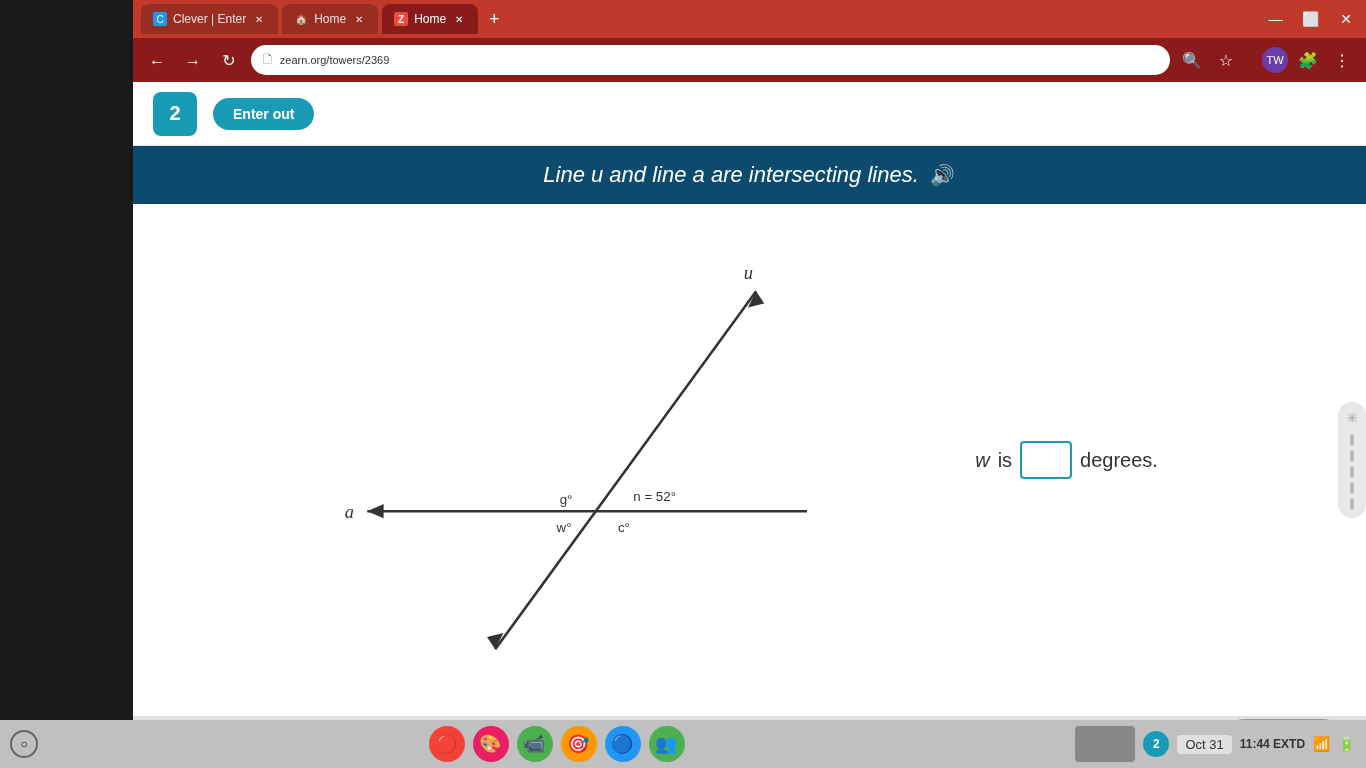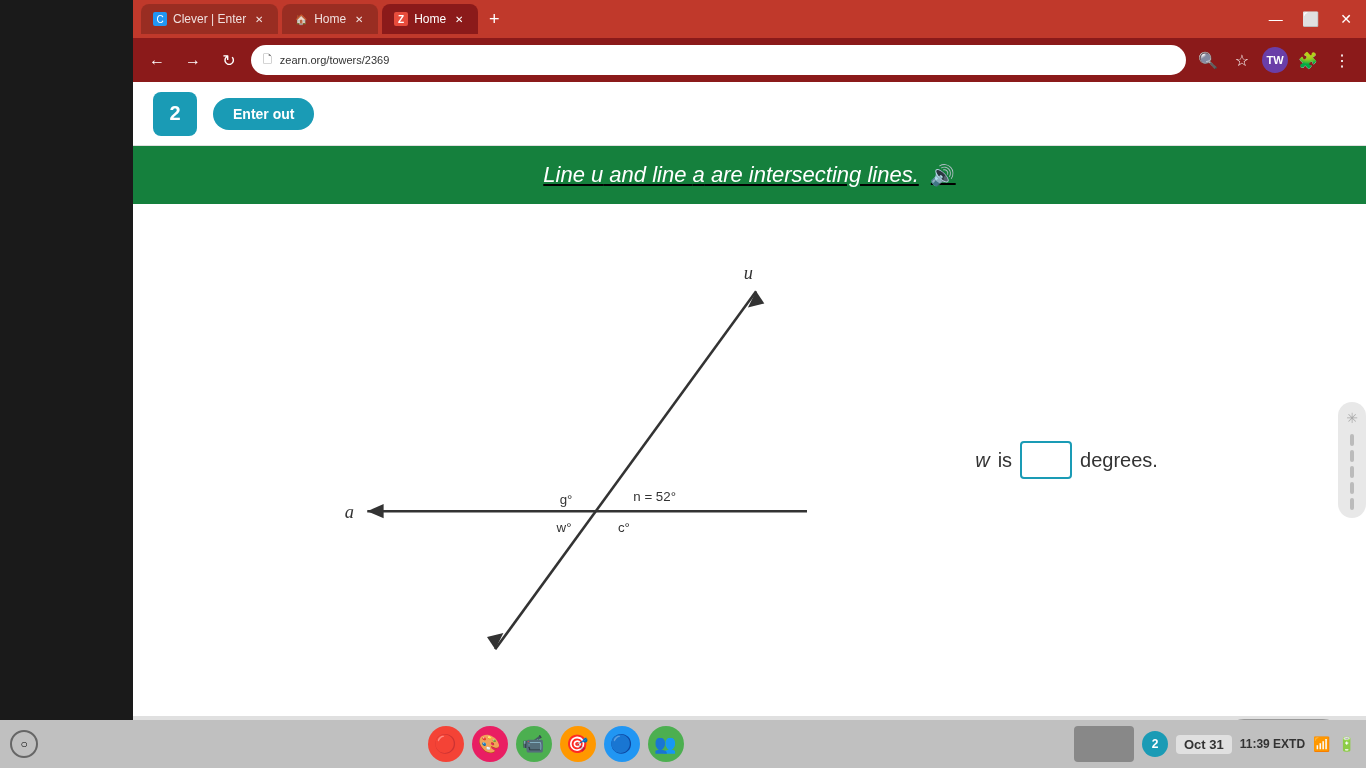--- a/index.html
+++ b/index.html
@@ -143,21 +143,22 @@
     .avatar-icon {
       width: 26px;
       height: 26px;
       background: #6a3ea8;
       border-radius: 50%;
       display: flex;
       align-items: center;
       justify-content: center;
       color: white;
       font-size: 11px;
-      font-weight: bold;
+      font-weight: normal;
+      margin-left: 16px;
     }
 
     
     .app-content {
       flex: 1;
       display: flex;
       flex-direction: column;
       background: white;
     }
 
@@ -201,27 +202,26 @@
       border: none;
       border-radius: 20px;
       padding: 8px 20px;
       font-size: 14px;
       font-weight: bold;
       cursor: pointer;
     }
 
     
     .purple-banner {
-      background: #15803d;
+      background: #0c4a6e;
       padding: 16px 20px;
       display: flex;
       align-items: center;
       justify-content: center;
       gap: 12px;
-      text-decoration: underline;
     }
     .banner-text {
       color: white;
       font-size: 22px;
       font-style: italic;
     }
     .sound-icon {
       color: white;
       font-size: 20px;
       cursor: pointer;
@@ -379,21 +379,21 @@
       border-radius: 50%;
       display: flex;
       align-items: center;
       justify-content: center;
       color: white;
       font-size: 12px;
       font-weight: bold;
     }
     .taskbar-date {
       font-size: 13px;
-      font-weight: bold;
+      font-weight: normal;
       color: #333;
       padding: 2px 8px;
       background: rgba(255,255,255,0.5);
       border-radius: 4px;
     }
     .taskbar-time {
       font-size: 12px;
       color: #333;
       font-weight: bold;
     }
@@ -538,17 +538,17 @@
     <div class="taskbar-app" style="background:#e91e63;">🎨</div>
     <div class="taskbar-app" style="background:#4caf50;">📹</div>
     <div class="taskbar-app" style="background:#ff9800;">🎯</div>
     <div class="taskbar-app" style="background:#2196f3;">🔵</div>
     <div class="taskbar-app" style="background:#4caf50;">👥</div>
   </div>
   <div class="taskbar-right">
     <div class="taskbar-thumb"></div>
     <div class="taskbar-badge">2</div>
     <div class="taskbar-date">Oct 31</div>
-    <div class="taskbar-time">11:39 EXTD</div>
+    <div class="taskbar-time">11:44 EXTD</div>
     <div style="font-size:14px;">📶</div>
     <div style="font-size:14px;">🔋</div>
   </div>
 </div>
 
 </body></html>

